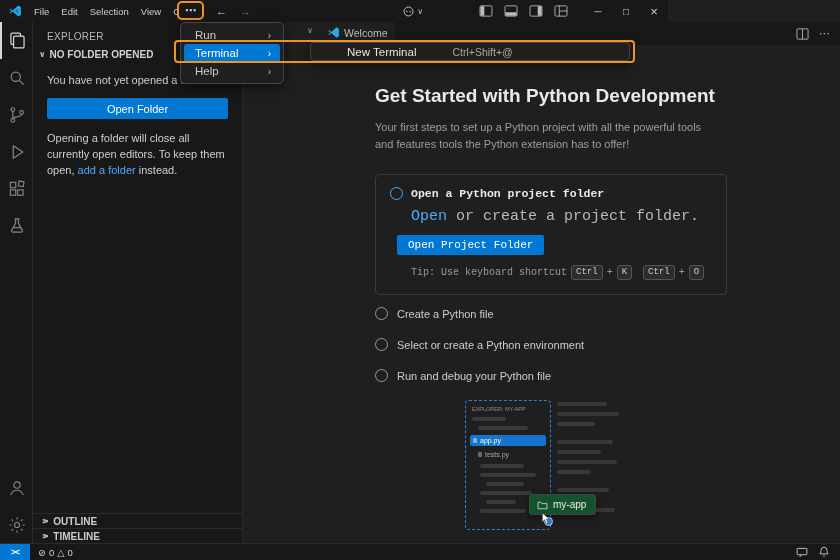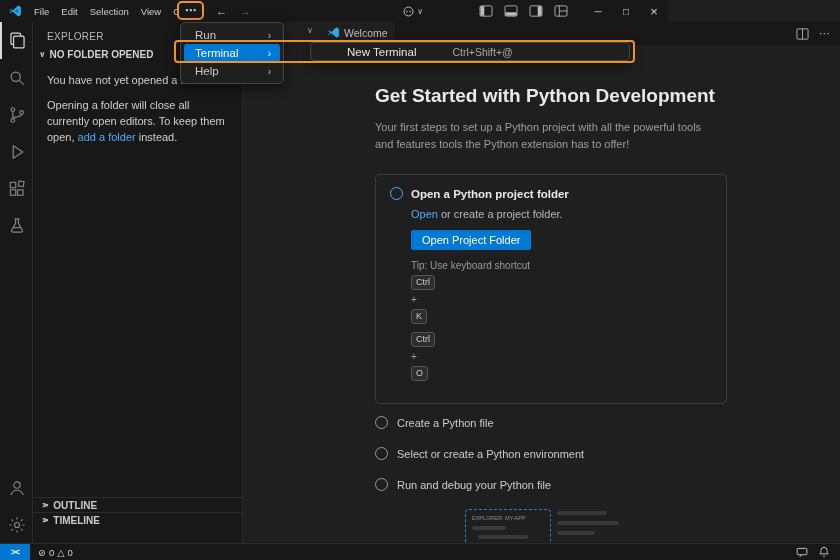--- a/index.html
+++ b/index.html
@@ -38,44 +38,44 @@
   .sidebar{position:absolute;left:33px;top:22px;width:210px;bottom:17px;background:#181818;
     border-right:1px solid #2b2b2b;z-index:4;}
   .sb-title{padding:9px 0 0 14px;font-size:10px;color:#b8b8b8;letter-spacing:.3px;}
   .sb-section{display:flex;align-items:center;gap:4px;padding:7px 0 2px 6px;font-size:10px;font-weight:bold;color:#d2d2d2;}
   .sb-chev{font-size:8px;color:#bbb;}
   .sb-msg{margin:12px 14px 0;font-size:11px;color:#cfcfcf;}
   .sb-btn{display:block;margin:12px 14px 0;height:21px;background:#0078d4;color:#fff;border:none;
     border-radius:2px;font-size:11px;width:calc(100% - 28px);font-family:inherit;}
   .sb-note{margin:12px 14px 0;font-size:11px;line-height:1.45;color:#cfcfcf;}
   .link{color:#4daafc;text-decoration:none;}
-  .sb-bottom{position:absolute;left:0;right:0;bottom:16px;}
+  .sb-bottom{position:absolute;left:0;right:0;bottom:0;}
   .sb-panelrow{height:15px;border-top:1px solid #2b2b2b;display:flex;align-items:center;gap:5px;
     padding-left:8px;font-size:10px;font-weight:bold;color:#cccccc;}
   .sb-panelrow .sb-chev{font-size:9px;transform:rotate(-90deg);}
   
   .tabbar{position:absolute;left:243px;top:22px;right:0;height:23px;background:#181818;z-index:3;}
   .tab{position:relative;width:152px;height:23px;background:#1f1f1f;}
   .tab-chev{position:absolute;left:64px;top:4px;font-size:8px;color:#9a9a9a;}
   .tab-icon{position:absolute;left:84px;top:4px;}
   .tab-label{position:absolute;left:101px;top:5px;font-size:10.5px;color:#bdbdbd;}
   .tab-actions{position:absolute;right:10px;top:0;height:23px;display:flex;align-items:center;gap:10px;color:#bbb;}
   .editor{position:absolute;left:243px;top:45px;right:0;bottom:17px;background:#1f1f1f;}
   .content{position:absolute;left:132px;top:40px;width:352px;}
   .h1{font-size:19px;font-weight:600;color:#e9e9e9;margin-bottom:12px;}
   .subtitle{font-size:11px;line-height:1.5;color:#9d9d9d;margin-bottom:22px;width:340px;}
-  .card{border:1px solid #3c3c3c;border-radius:5px;padding:12px 14px;margin-bottom:12px;}
+  .card{border:1px solid #3c3c3c;border-radius:5px;padding:12px 14px;margin-bottom:12px;font-family:Liberation Mono, monospace;}
   .steprow{display:flex;align-items:center;gap:8px;}
   .radio{width:13px;height:13px;border-radius:50%;border:1.5px solid #9a9a9a;flex:0 0 auto;}
   .radio.blue{border-color:#4daafc;}
   .card-title{font-size:11.5px;font-weight:bold;color:#e9e9e9;}
-  .card-desc{margin:8px 0 0 21px;font-size:11px;color:#b8b8b8;}
-  .card-btn{display:inline-block;margin:10px 0 0 21px;background:#0078d4;color:#fff;border:none;
+  .card-desc{margin:8px 0 0 21px;font-size:15px;color:#b8b8b8;}
+  .card-btn{display:inline-block;margin:10px 0 0 7px;background:#0078d4;color:#fff;border:none;
     border-radius:2px;font-size:11px;padding:4px 11px;font-family:inherit;}
-  .card-tip{margin:10px 0 10px 21px;font-size:10px;color:#9a9a9a;display:flex;align-items:flex-start;gap:4px;flex-direction:column;}
+  .card-tip{margin:10px 0 2px 21px;font-size:10px;color:#9a9a9a;display:flex;align-items:center;gap:4px;}
   .kbd{background:#2d2d2d;border:1px solid #555;border-radius:3px;padding:0 4px;font-size:9px;color:#ccc;line-height:13px;}
   .options{margin-top:12px;}
   .optrow{display:flex;align-items:center;gap:9px;height:13px;margin-bottom:18px;font-size:11px;color:#cccccc;}
   
   .illo{position:relative;margin:4px 0 0 90px;width:175px;height:135px;}
   .mini-explorer{position:absolute;left:0;top:0;width:86px;height:130px;border:1px dashed #2f7fd6;
     border-radius:4px;padding:5px 6px;}
   .mini-head{font-size:5.5px;color:#8d8d8d;white-space:nowrap;overflow:hidden;margin-bottom:4px;}
   .mini-bar{height:4px;background:#3a3a3a;border-radius:2px;margin:5px 0;}
   .mini-file-active{margin:4px -2px;height:11px;background:#1375d1;border-radius:2px;display:flex;
@@ -258,20 +258,21 @@
     </div>
   </div>
 
   <div class="sidebar">
     <div class="sb-title">EXPLORER</div>
     <div class="sb-section">
       <span class="sb-chev">∨</span>
       <span>NO FOLDER OPENED</span>
     </div>
     <div class="sb-msg">You have not yet opened a folder.</div>
+    <button class="sb-btn">Open Folder</button>
     <div class="sb-note"><span>Opening a folder will close all currently open editors. To keep them open, </span><a class="link">add a folder</a><span> instead.</span></div>
     <div class="sb-bottom">
       <div class="sb-panelrow">
         <span class="sb-chev">∨</span>
         <span>OUTLINE</span>
       </div>
       <div class="sb-panelrow">
         <span class="sb-chev">∨</span>
         <span>TIMELINE</span>
       </div>

